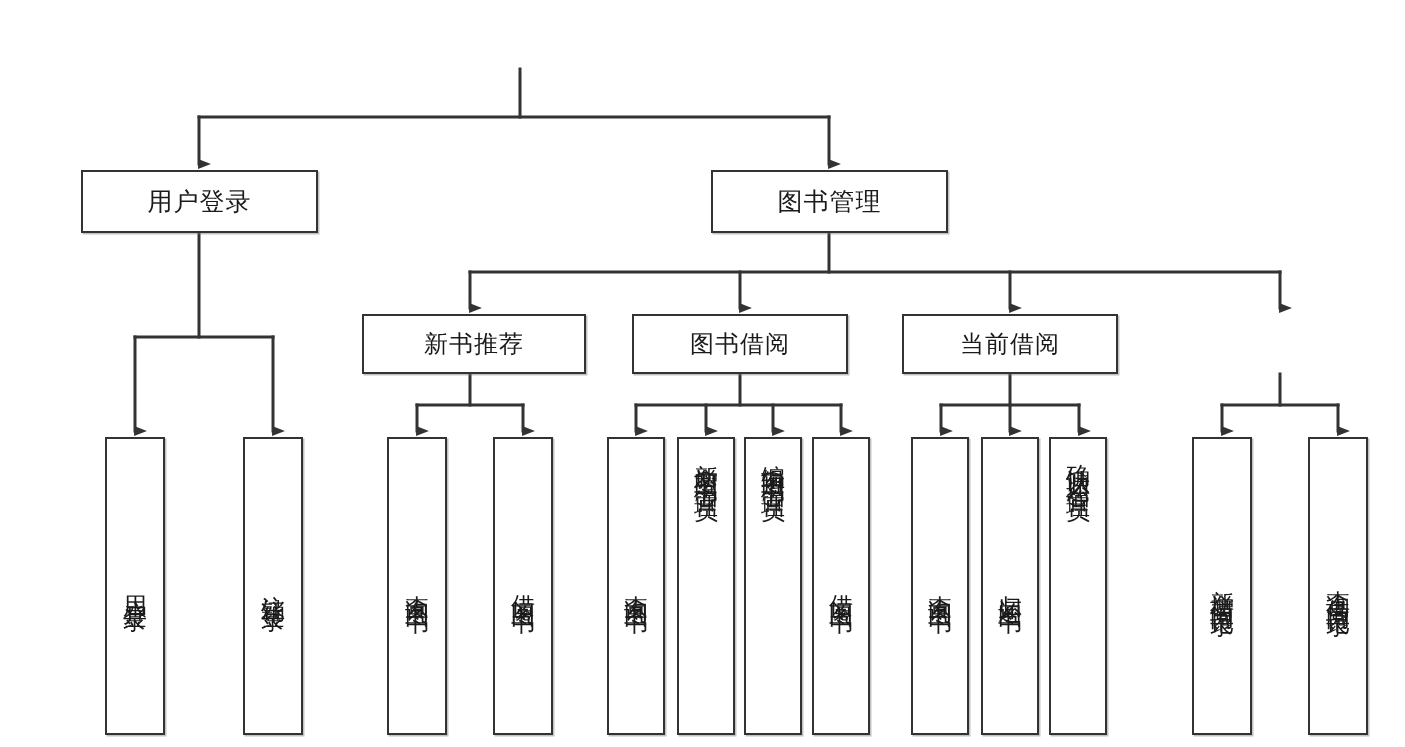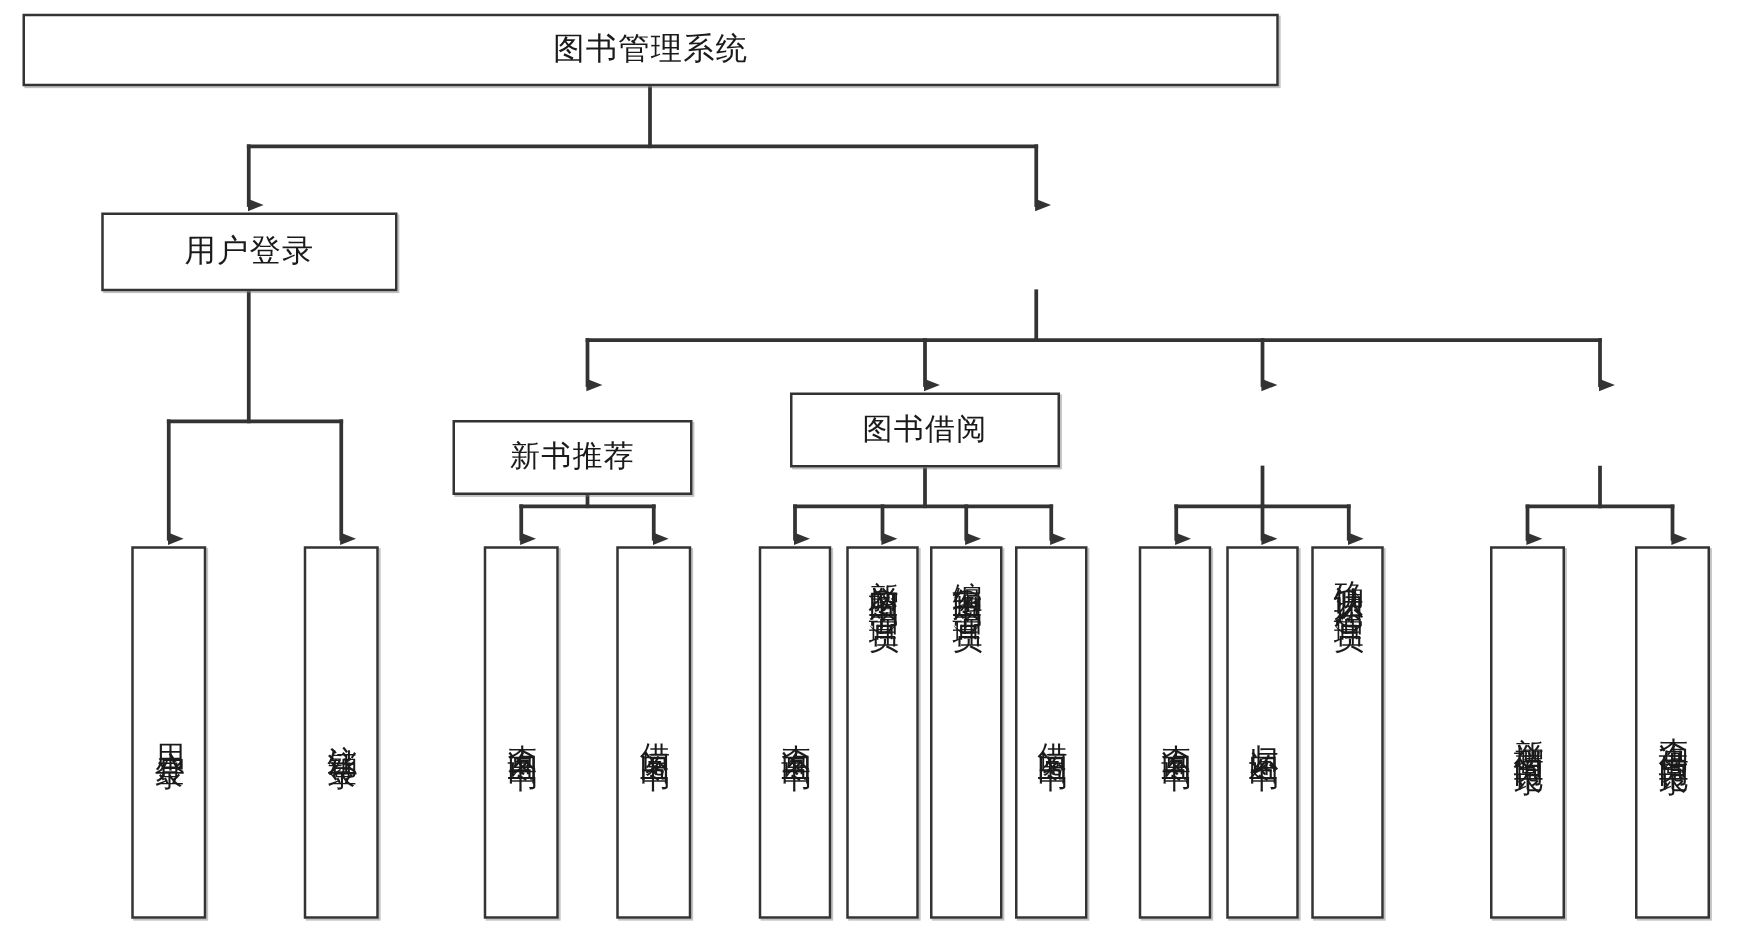--- a/index.html
+++ b/index.html
@@ -126,34 +126,37 @@
       <path d="M 1010 405 L 1010 431" marker-end="url(#arrow)"></path>
       <path d="M 1079 405 L 1079 431" marker-end="url(#arrow)"></path>
 
       <path d="M 1280 374 L 1280 405"></path>
       <path d="M 1222 405 L 1338 405"></path>
       <path d="M 1222 405 L 1222 431" marker-end="url(#arrow)"></path>
       <path d="M 1338 405 L 1338 431" marker-end="url(#arrow)"></path>
     </g>
   </svg>
 
-  <div class="node root" style="left:18px; top:11px; width:1005px; height:58px;">
-    <span class="label">图书管理系统</span>
-  </div>
 
   <div class="node level2" style="left:81px; top:170px; width:237px; height:63px;">
     <span class="label">用户登录</span>
   </div>
-
-  <div class="node level3" style="left:362px; top:314px; width:192px; height:60px;margin-top:22px;">
+  <div class="node level2" style="left:711px; top:170px; width:237px; height:63px;">
+    <span class="label">图书管理</span>
+  </div>
+
+  <div class="node level3" style="left:362px; top:314px; width:224px; height:60px;">
     <span class="label">新书推荐</span>
   </div>
   <div class="node level3" style="left:632px; top:314px; width:216px; height:60px;">
     <span class="label">图书借阅</span>
   </div>
+  <div class="node level3" style="left:902px; top:314px; width:216px; height:60px;">
+    <span class="label">当前借阅</span>
+  </div>
 
   <div class="node leaf valign-mid" style="left:105px; top:437px; width:60px; height:298px;">
     <span class="label">用户登录</span>
   </div>
   <div class="node leaf valign-mid" style="left:243px; top:437px; width:60px; height:298px;">
     <span class="label">注销登录</span>
   </div>
 
   <div class="node leaf valign-mid" style="left:387px; top:437px; width:60px; height:298px;">
     <span class="label">查询图书</span>

